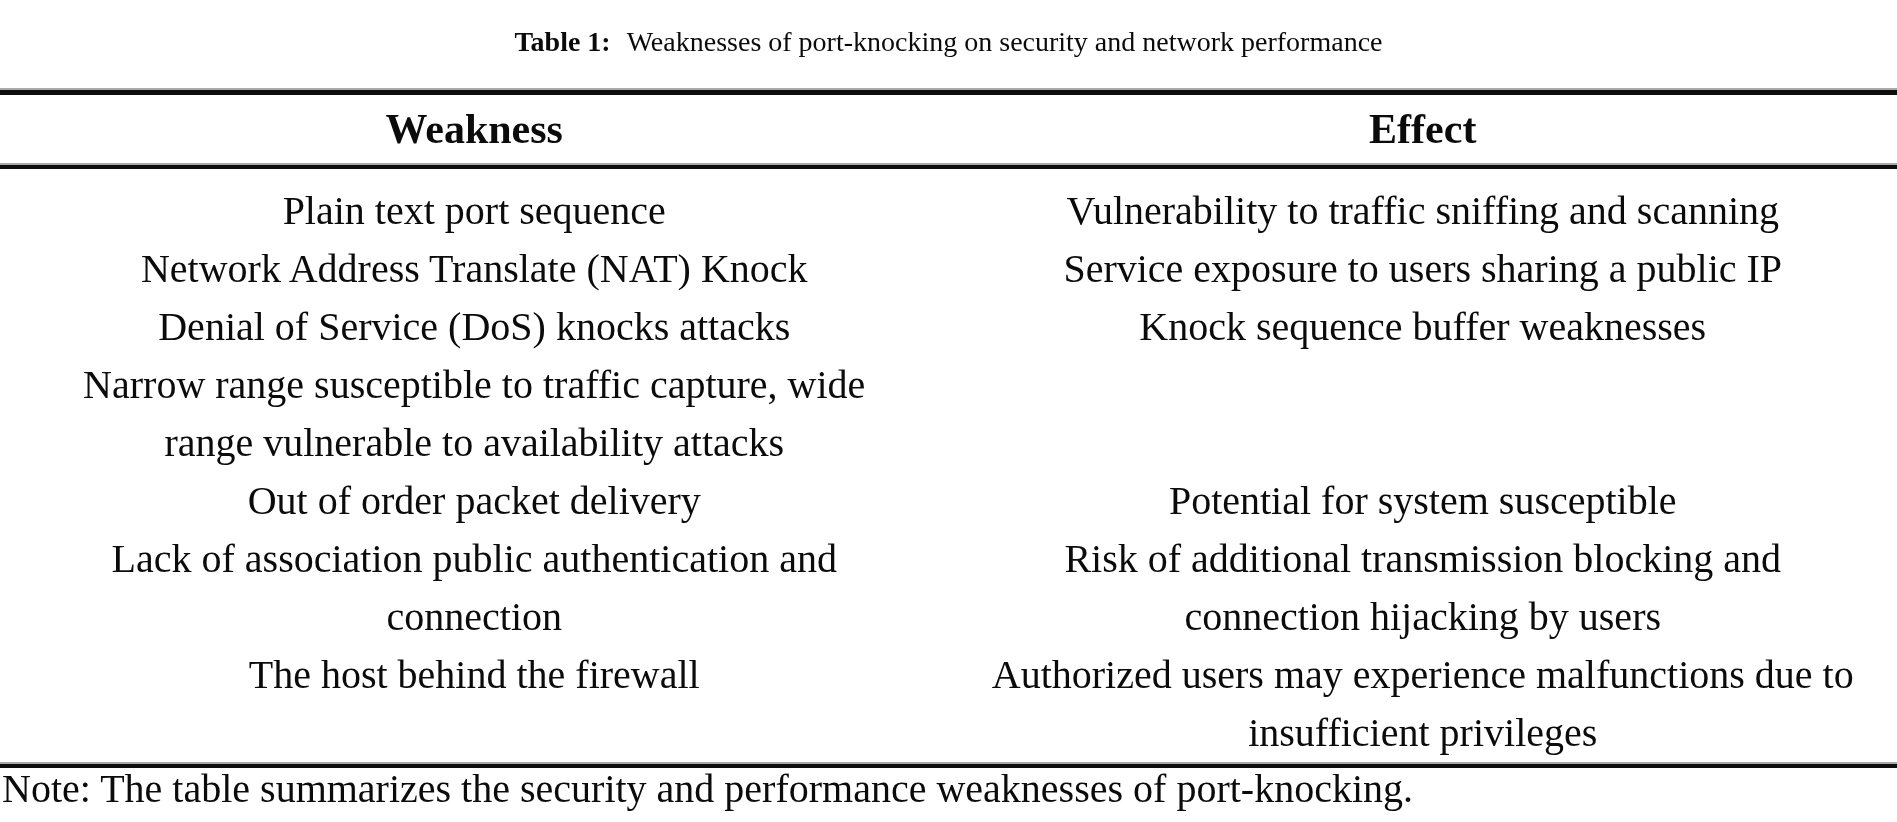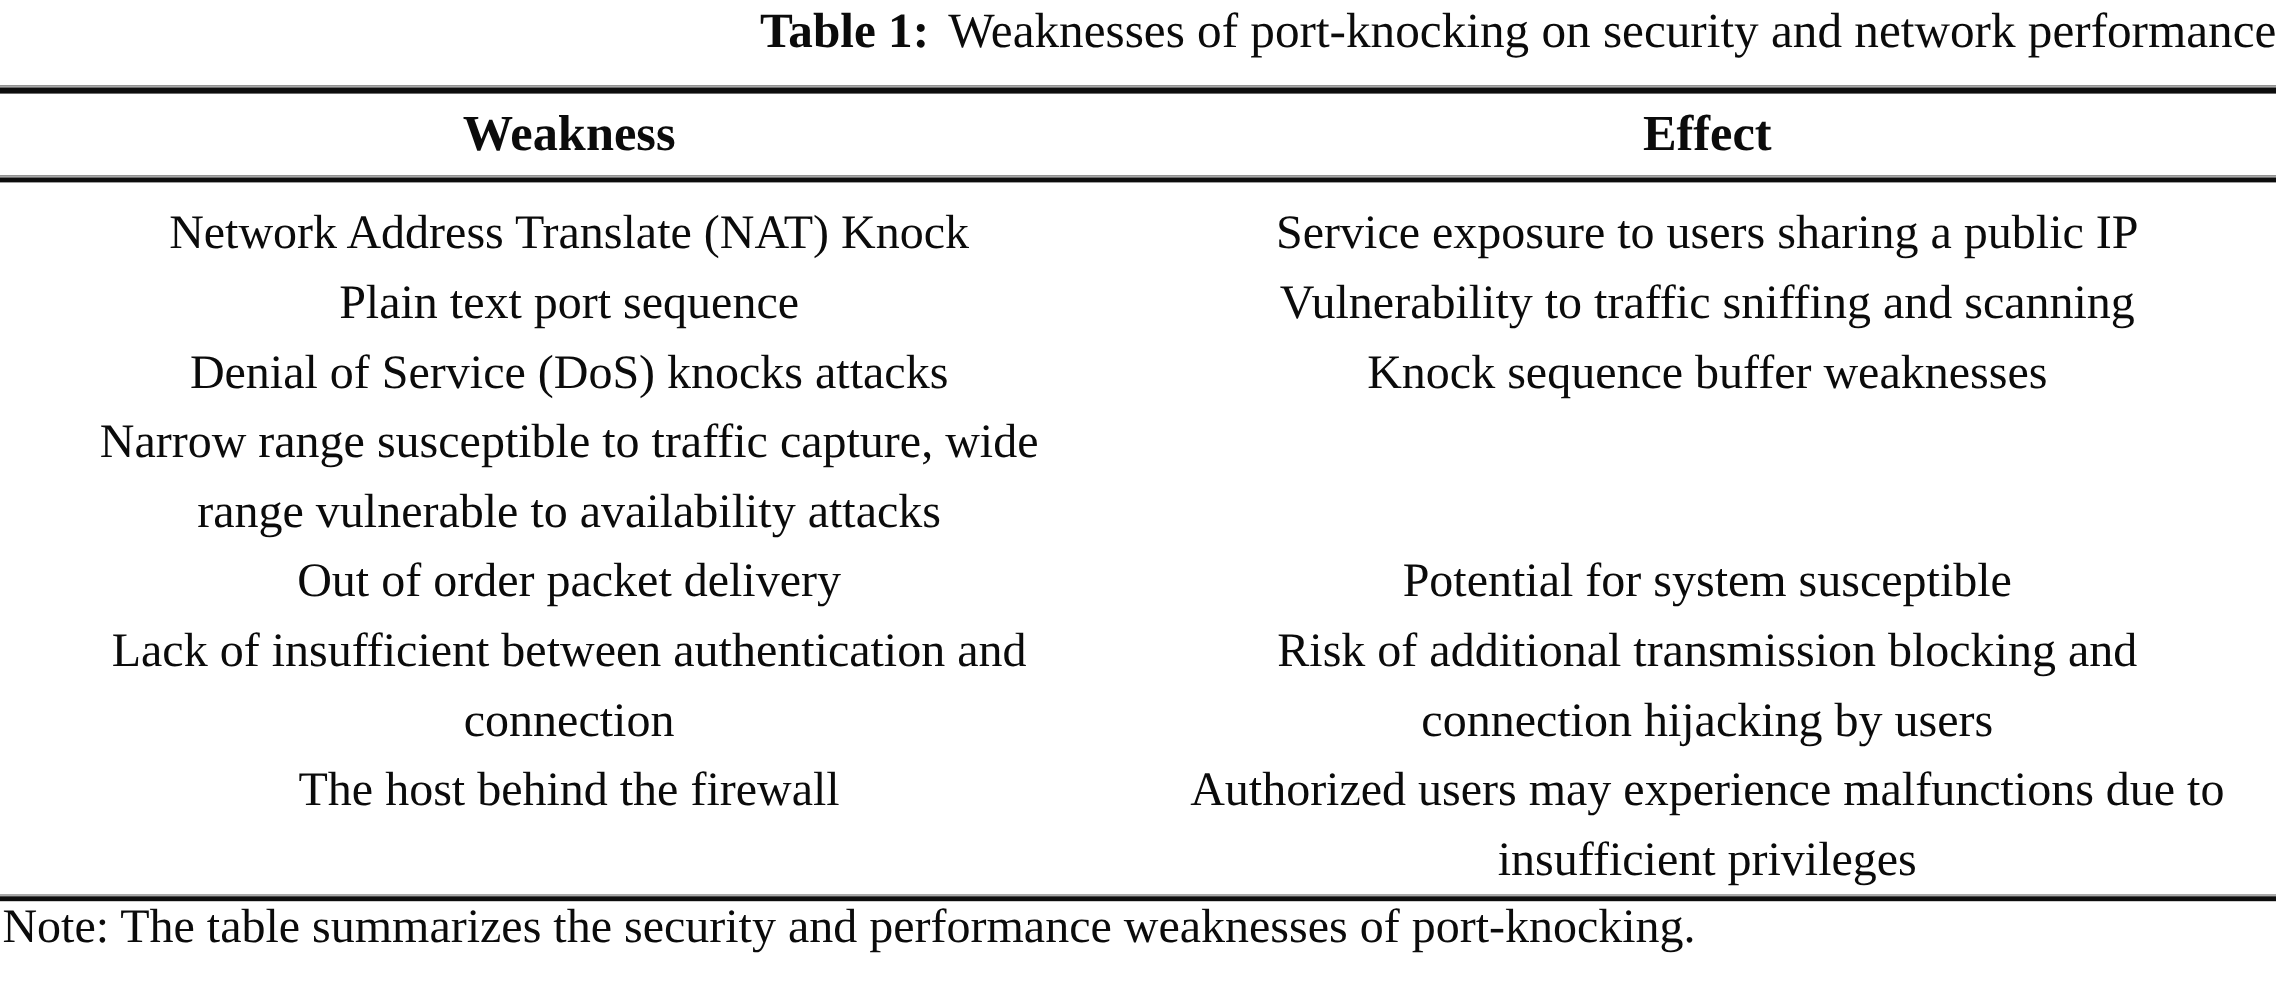--- a/index.html
+++ b/index.html
@@ -11,24 +11,24 @@
     position: relative;
     width: 1897px;
     height: 822px;
     background: #ffffff;
     color: #0b0b0b;
     font-family: "Liberation Serif", "DejaVu Serif", serif;
     overflow: hidden;
   }
   
   .caption {
-    margin-top: 3px;
+    margin-top: 20px;
     line-height: 44px;
-    font-size: 41px;
-    text-align: right;
+    font-size: 28px;
+    text-align: center;
     white-space: nowrap;
   }
   .caption-label {
     font-weight: bold;
     margin-right: 16px;
   }
   
   .rule {
     width: 100%;
     background: #0d0d0d;
@@ -93,32 +93,32 @@
   <div class="header-row">
     <div class="th">Weakness</div>
     <div class="th">Effect</div>
   </div>
 
   <div class="rule rule-mid"></div>
 
   <div class="tbody">
       <div class="trow">
         <div class="cell cell-weakness">
+          <div class="cell-inner">Plain text port sequence</div>
+        </div>
+        <div class="cell cell-effect">
+          <div class="cell-inner">Vulnerability to traffic sniffing and scanning</div>
+        </div>
+      </div>
+      <div class="trow">
+        <div class="cell cell-weakness">
           <div class="cell-inner">Network Address Translate (NAT) Knock</div>
         </div>
         <div class="cell cell-effect">
           <div class="cell-inner">Service exposure to users sharing a public IP</div>
-        </div>
-      </div>
-      <div class="trow">
-        <div class="cell cell-weakness">
-          <div class="cell-inner">Plain text port sequence</div>
-        </div>
-        <div class="cell cell-effect">
-          <div class="cell-inner">Vulnerability to traffic sniffing and scanning</div>
         </div>
       </div>
       <div class="trow">
         <div class="cell cell-weakness">
           <div class="cell-inner">Denial of Service (DoS) knocks attacks</div>
         </div>
         <div class="cell cell-effect">
           <div class="cell-inner">Knock sequence buffer weaknesses</div>
         </div>
       </div>
@@ -130,21 +130,21 @@
       <div class="trow">
         <div class="cell cell-weakness">
           <div class="cell-inner">Out of order packet delivery</div>
         </div>
         <div class="cell cell-effect">
           <div class="cell-inner">Potential for system susceptible</div>
         </div>
       </div>
       <div class="trow">
         <div class="cell cell-weakness">
-          <div class="cell-inner">Lack of insufficient between authentication and connection</div>
+          <div class="cell-inner">Lack of association public authentication and connection</div>
         </div>
         <div class="cell cell-effect">
           <div class="cell-inner">Risk of additional transmission blocking and connection hijacking by users</div>
         </div>
       </div>
       <div class="trow">
         <div class="cell cell-weakness">
           <div class="cell-inner">The host behind the firewall</div>
         </div>
         <div class="cell cell-effect">

